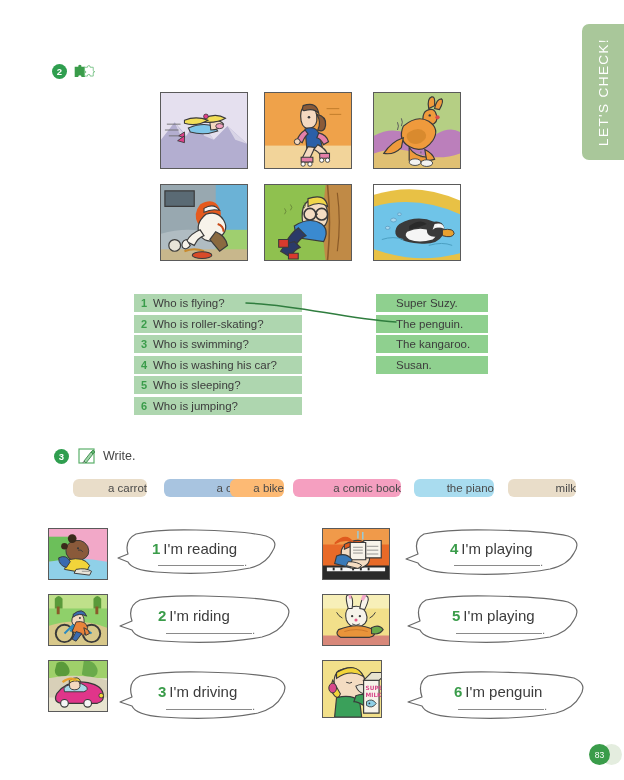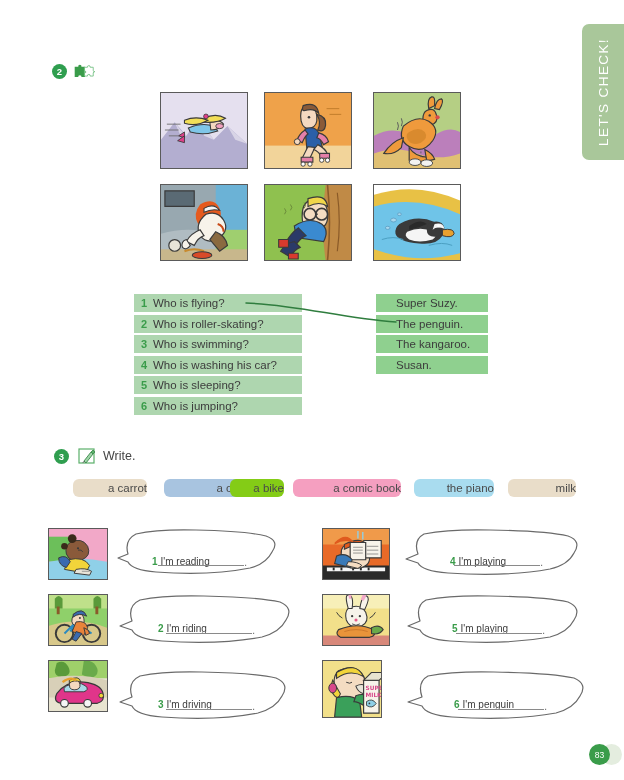--- a/index.html
+++ b/index.html
@@ -135,24 +135,23 @@
     border: 1.2px solid #5a5a5a;
     box-sizing: border-box;
     overflow: hidden;
   }
   .e3pic svg { display: block; width: 100%; height: 100%; }
 
   .bubble-wrap { position: absolute; }
   .bubble-svg { position: absolute; left: 0; top: 0; }
   .bubble-text {
     position: absolute;
-    font-size: 10px;
+    font-size: 15px;
     color: #3c3c3c;
     white-space: nowrap;
-    margin-top: 16px;
   }
   .bubble-num {
     color: #3a9c4a;
     font-weight: bold;
     margin-right: 3px;
   }
   .bubble-blank {
     position: absolute;
     font-size: 11.5px;
     color: #777777;
@@ -407,21 +406,21 @@
     <path d="M9 14 l7 -9 l2 2 l-7 9 z" fill="#9fd4a8" stroke="#3a8a4a" stroke-width="0.9"></path>
     <path d="M9 14 l-2 2 l3 -1 z" fill="#5a5a5a"></path>
     <path d="M16 5 l2 -2 l2 2 l-2 2 z" fill="#5bb06a" stroke="#3a8a4a" stroke-width="0.8"></path>
   </svg>
   <span class="ex-title">Write.</span>
 </div>
 
 <div class="wordbank" style="left:0; top:0;">
   <div class="word" style="left:57px; top:479px; width:74px; background:#e9ddc9;">a carrot</div>
   <div class="word" style="left:148px; top:479px; width:50px; background:#a8c4e0;padding-left:28px;">a car</div>
-  <div class="word" style="left:214px; top:479px; width:54px; background:#84cc16;">a bike</div>
+  <div class="word" style="left:214px; top:479px; width:54px; background:#fdba74;">a bike</div>
   <div class="word" style="left:277px; top:479px; width:108px; background:#f59fc0;">a comic book</div>
   <div class="word" style="left:398px; top:479px; width:80px; background:#a9dcef;">the piano</div>
   <div class="word" style="left:492px; top:479px; width:68px; background:#e9ddc9;">milk</div>
 </div>
 
 <div class="e3pic" style="left:48px; top:528px; width:60px; height:52px;">
   <svg viewBox="0 0 60 52" preserveAspectRatio="none">
     <rect width="60" height="52" fill="#f2a8c8"></rect>
     <path d="M0 8 h26 v26 H0 z" fill="#6cbf5a"></path>
     <path d="M0 34 q30 -6 60 0 V52 H0 Z" fill="#8fd0e8"></path>

